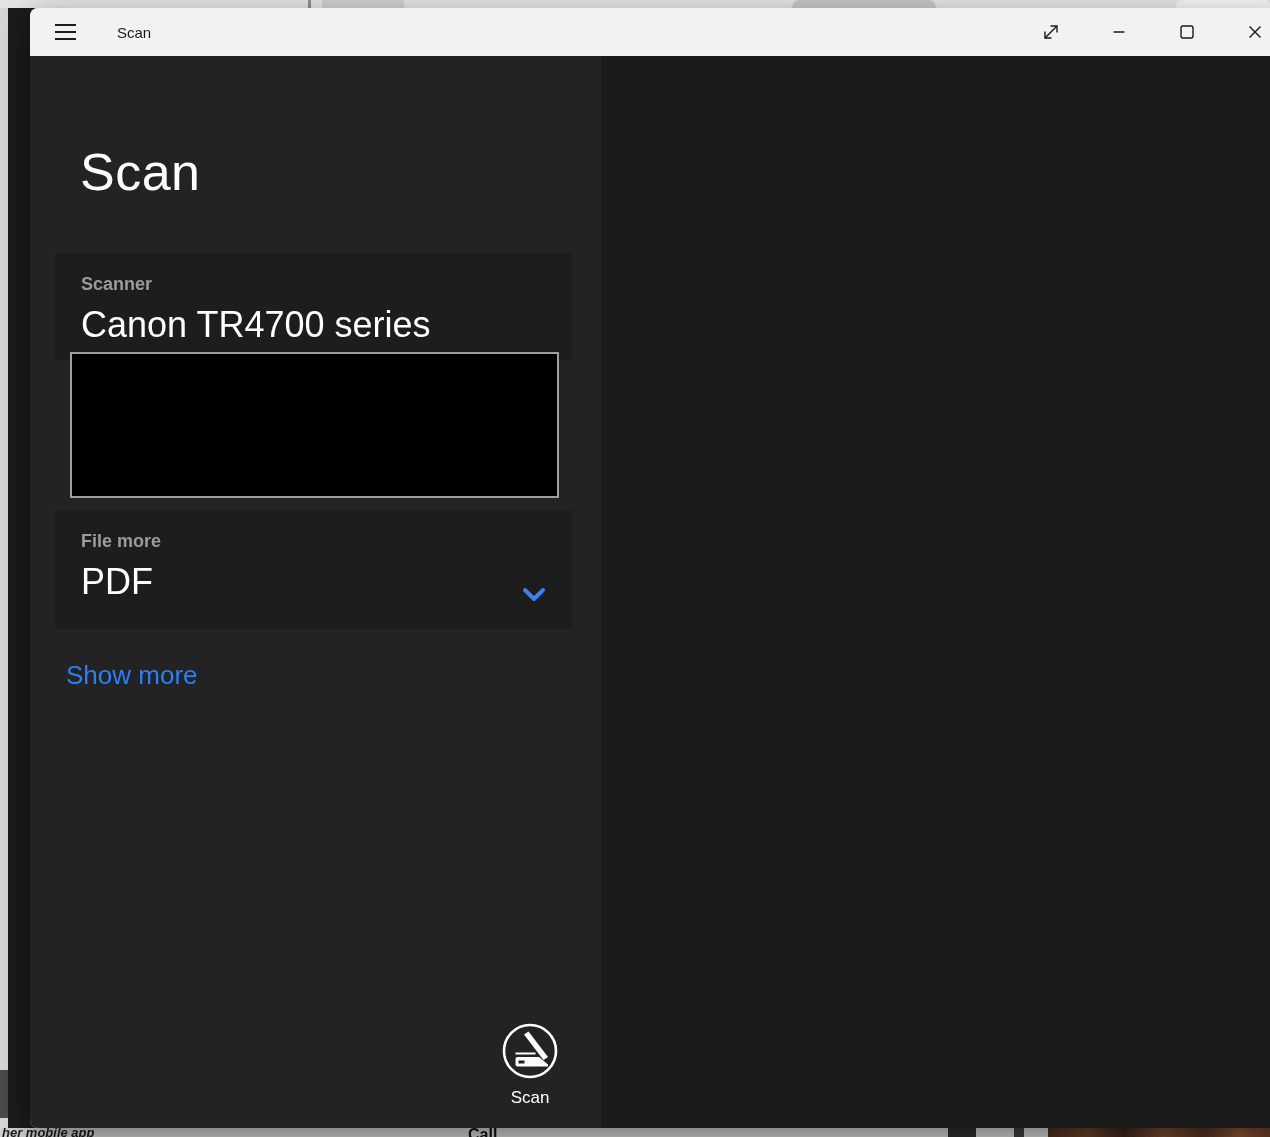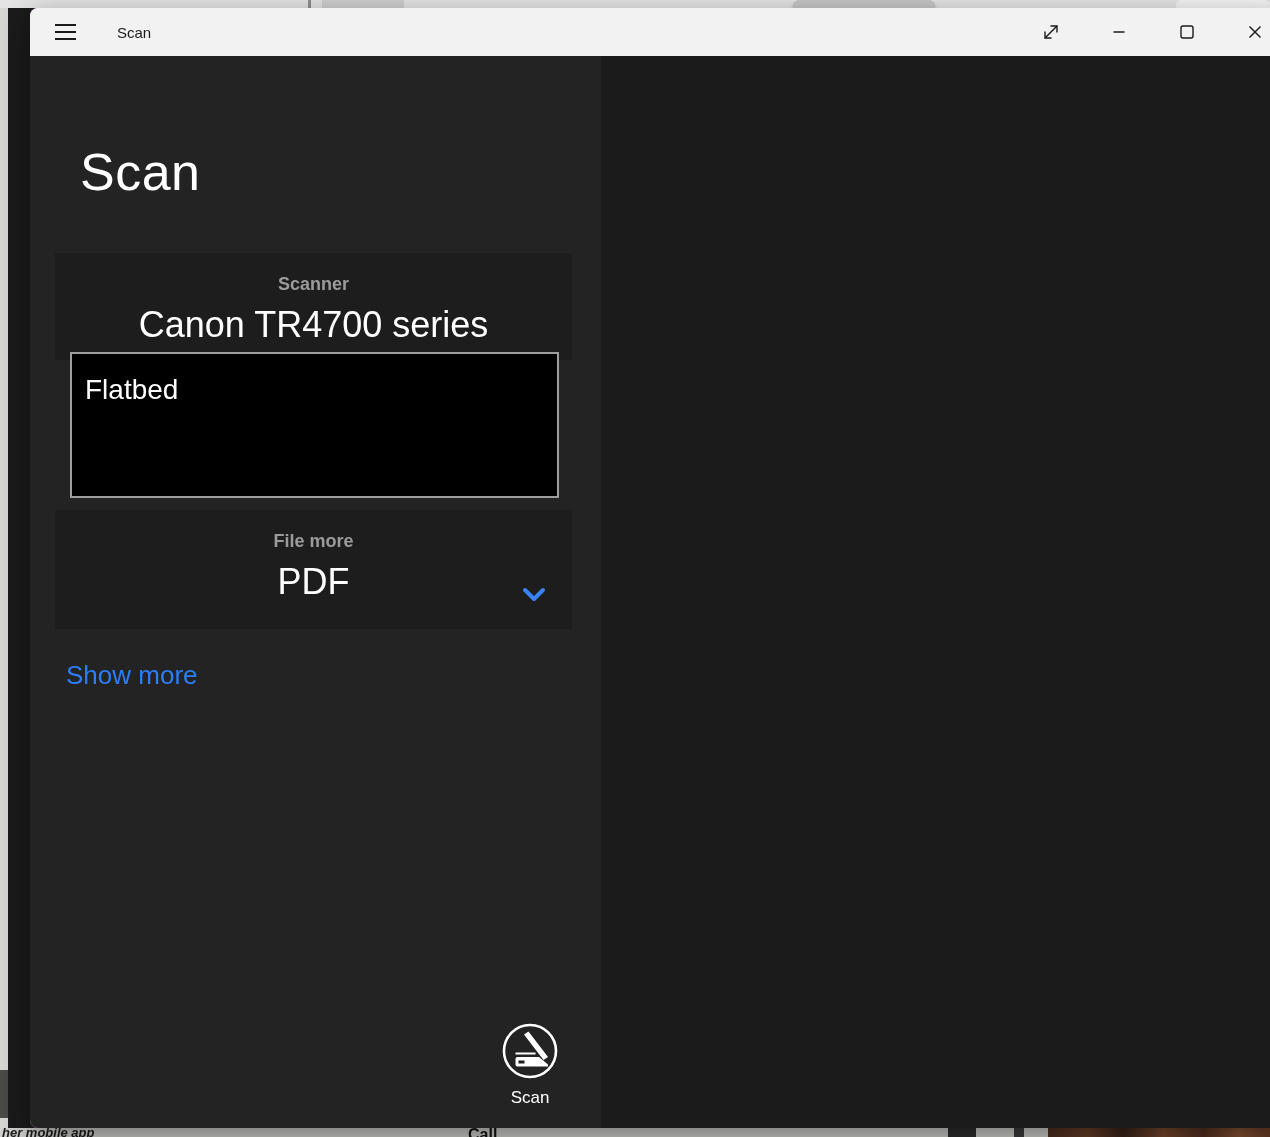--- a/index.html
+++ b/index.html
@@ -45,21 +45,21 @@
   .tb-spacer { flex: 1; }
   .tb-controls { display: flex; gap: 22px; margin-right: 7px; }
   .tb-controls svg { display: block; }
 
   .content { flex: 1; display: flex; }
   .panel { position: relative; width: 571px; flex: 0 0 571px; background: #232323; }
   .preview { flex: 1; background: #1b1b1b; }
 
   .heading { position: absolute; left: 50px; top: 86px; font-size: 52px; font-weight: 300; color: #ffffff; letter-spacing: 0.5px; }
 
-  .card { position: absolute; left: 25px; width: 517px; background: #1d1d1d; padding: 21px 26px; cursor: pointer; text-align: center; }
+  .card { position: absolute; left: 25px; width: 517px; background: #1d1d1d; padding: 21px 26px; cursor: pointer; }
   .card-scanner { top: 197px; height: 107px; }
   .card-filetype { top: 454px; height: 119px; }
   .field-label { font-size: 18px; font-weight: bold; color: #9b9b9b; }
   .field-value { margin-top: 9px; font-size: 36px; font-weight: 400; color: #ffffff; }
 
   .dropdown {
     position: absolute; left: 40px; top: 296px; width: 489px; height: 146px;
     border: 2px solid #9e9e9e; background: #000; z-index: 5;
   }
   .dd-option { height: 71px; display: flex; align-items: center; padding-left: 13px; font-size: 28px; color: #fff; cursor: pointer; }
@@ -137,21 +137,20 @@
 
     <div class="panel">
       <div class="heading">Scan</div>
 
       <div class="card card-scanner">
         <div class="field-label">Scanner</div>
         <div class="field-value">Canon TR4700 series</div>
       </div>
 
       <div class="dropdown">
-        <div class="dd-option">Flatbed</div>
       </div>
 
       <div class="card card-filetype">
         <div class="field-label">File more</div>
         <div class="field-value">PDF</div>
         <svg class="chevron" width="24" height="16" viewBox="0 0 24 16" fill="none" stroke="#3a83f6" stroke-width="4" stroke-linecap="round" stroke-linejoin="round">
           <path d="M3 3 L12 12 L21 3"></path>
         </svg>
       </div>
 

